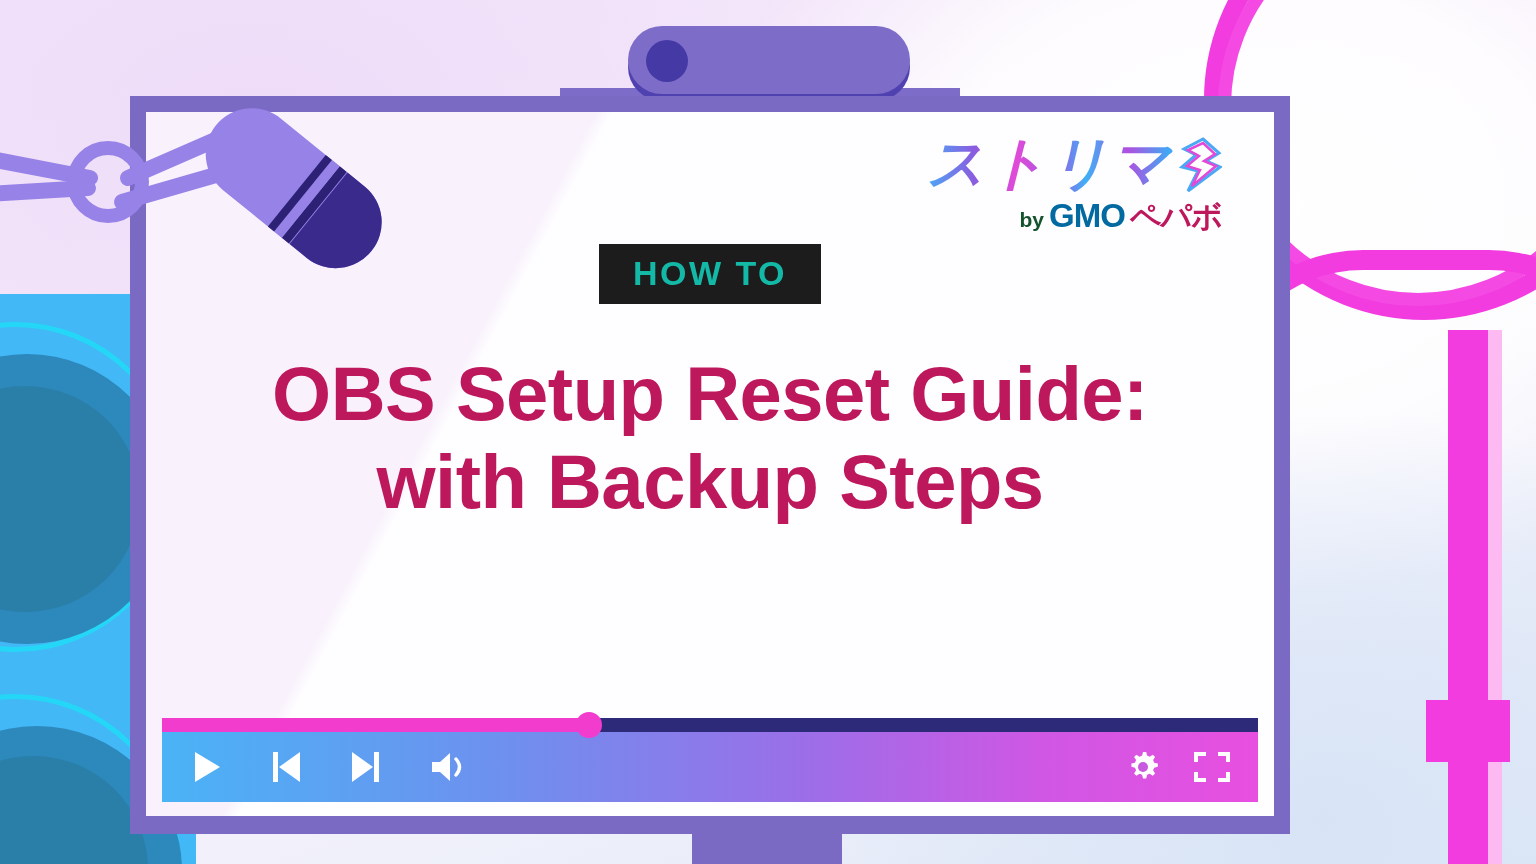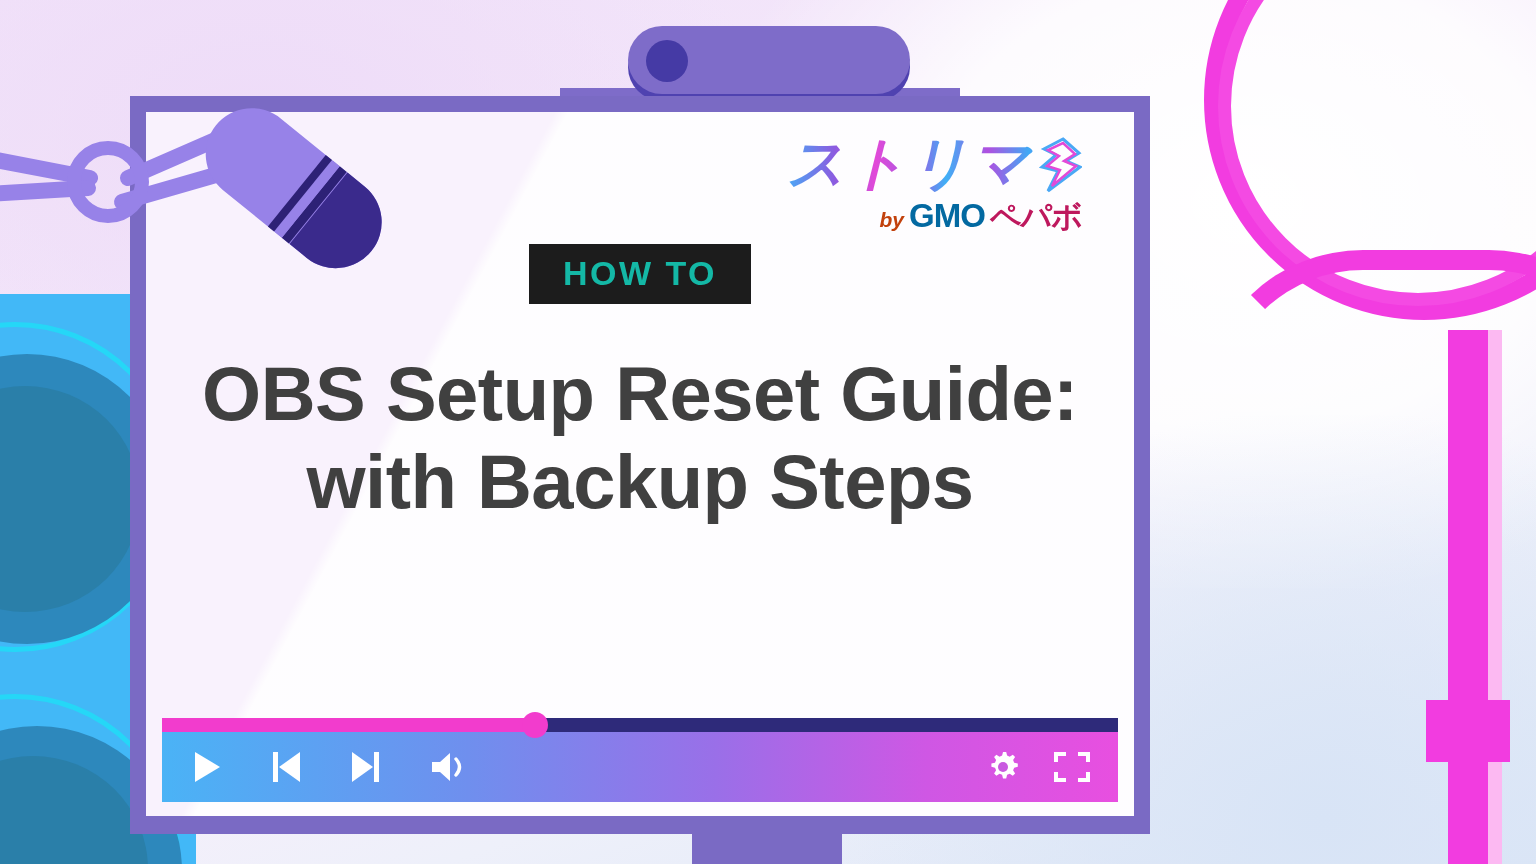--- a/index.html
+++ b/index.html
@@ -83,21 +83,21 @@
     position:absolute; left:628px; top:26px; width:282px; height:68px;
     background:#7e6cc9; border-radius:34px;
     box-shadow:0 7px 0 0 #4f42b0;
   }
   .webcam-lens{
     position:absolute; left:18px; top:14px; width:42px; height:42px;
     border-radius:50%; background:#453aa5;
   }
 
   .monitor{
-    position:absolute; left:130px; top:96px; width:1020px; height:738px;
+    position:absolute; left:130px; top:96px; width:1160px; height:738px;
     background:#7a6ac4; padding:16px 16px 18px 16px;
   }
   .stand{
     position:absolute; left:692px; top:826px; width:150px; height:38px; background:#7a6ac4;
   }
 
   .screen{
     position:relative; width:100%; height:100%;
     background:#f9f2fd; overflow:hidden;
     display:flex; flex-direction:column;
@@ -126,35 +126,35 @@
     -webkit-background-clip:text; background-clip:text; color:transparent;
     display:flex; align-items:center; gap:4px;
   }
   .bolt{
     display:inline-block; width:46px; height:56px; position:relative; top:2px;
   }
   .brand-sub{
     margin-top:4px; font-size:30px; font-weight:bold; color:#1d4fa8; letter-spacing:0;
     display:flex; align-items:baseline; gap:5px;
   }
-  .brand-sub .by{ font-size:21px; color:#c2410c; font-weight:bold;font-style:italic; }
+  .brand-sub .by{ font-size:21px; color:#14532d; font-weight:bold; }
   .brand-sub .gmo{ font-size:33px; color:#0369a1; letter-spacing:-1px; }
   .brand-sub .pepabo{ font-size:31px; color:#be185d; letter-spacing:-1px; }
 
   .howto{
     margin-top:6px;
     background:#1c1c1c; color:#14b8a6;
     font-size:34px; font-weight:bold; letter-spacing:2.5px;
     padding:12px 34px 14px 34px;
     line-height:1;
   }
 
   .title{
     margin-top:46px;
-    text-align:center; color:#404040;
+    text-align:center; color:#be185d;
     font-size:76px; font-weight:bold; line-height:1.16;
     letter-spacing:-0.5px;
     max-width:1000px;
   }
   .title .l{ display:block; }
 
   
   .player{ position:relative; z-index:3; margin:0 16px 14px 16px; }
   .progress{
     position:relative; height:14px; background:#2e2a7a;

